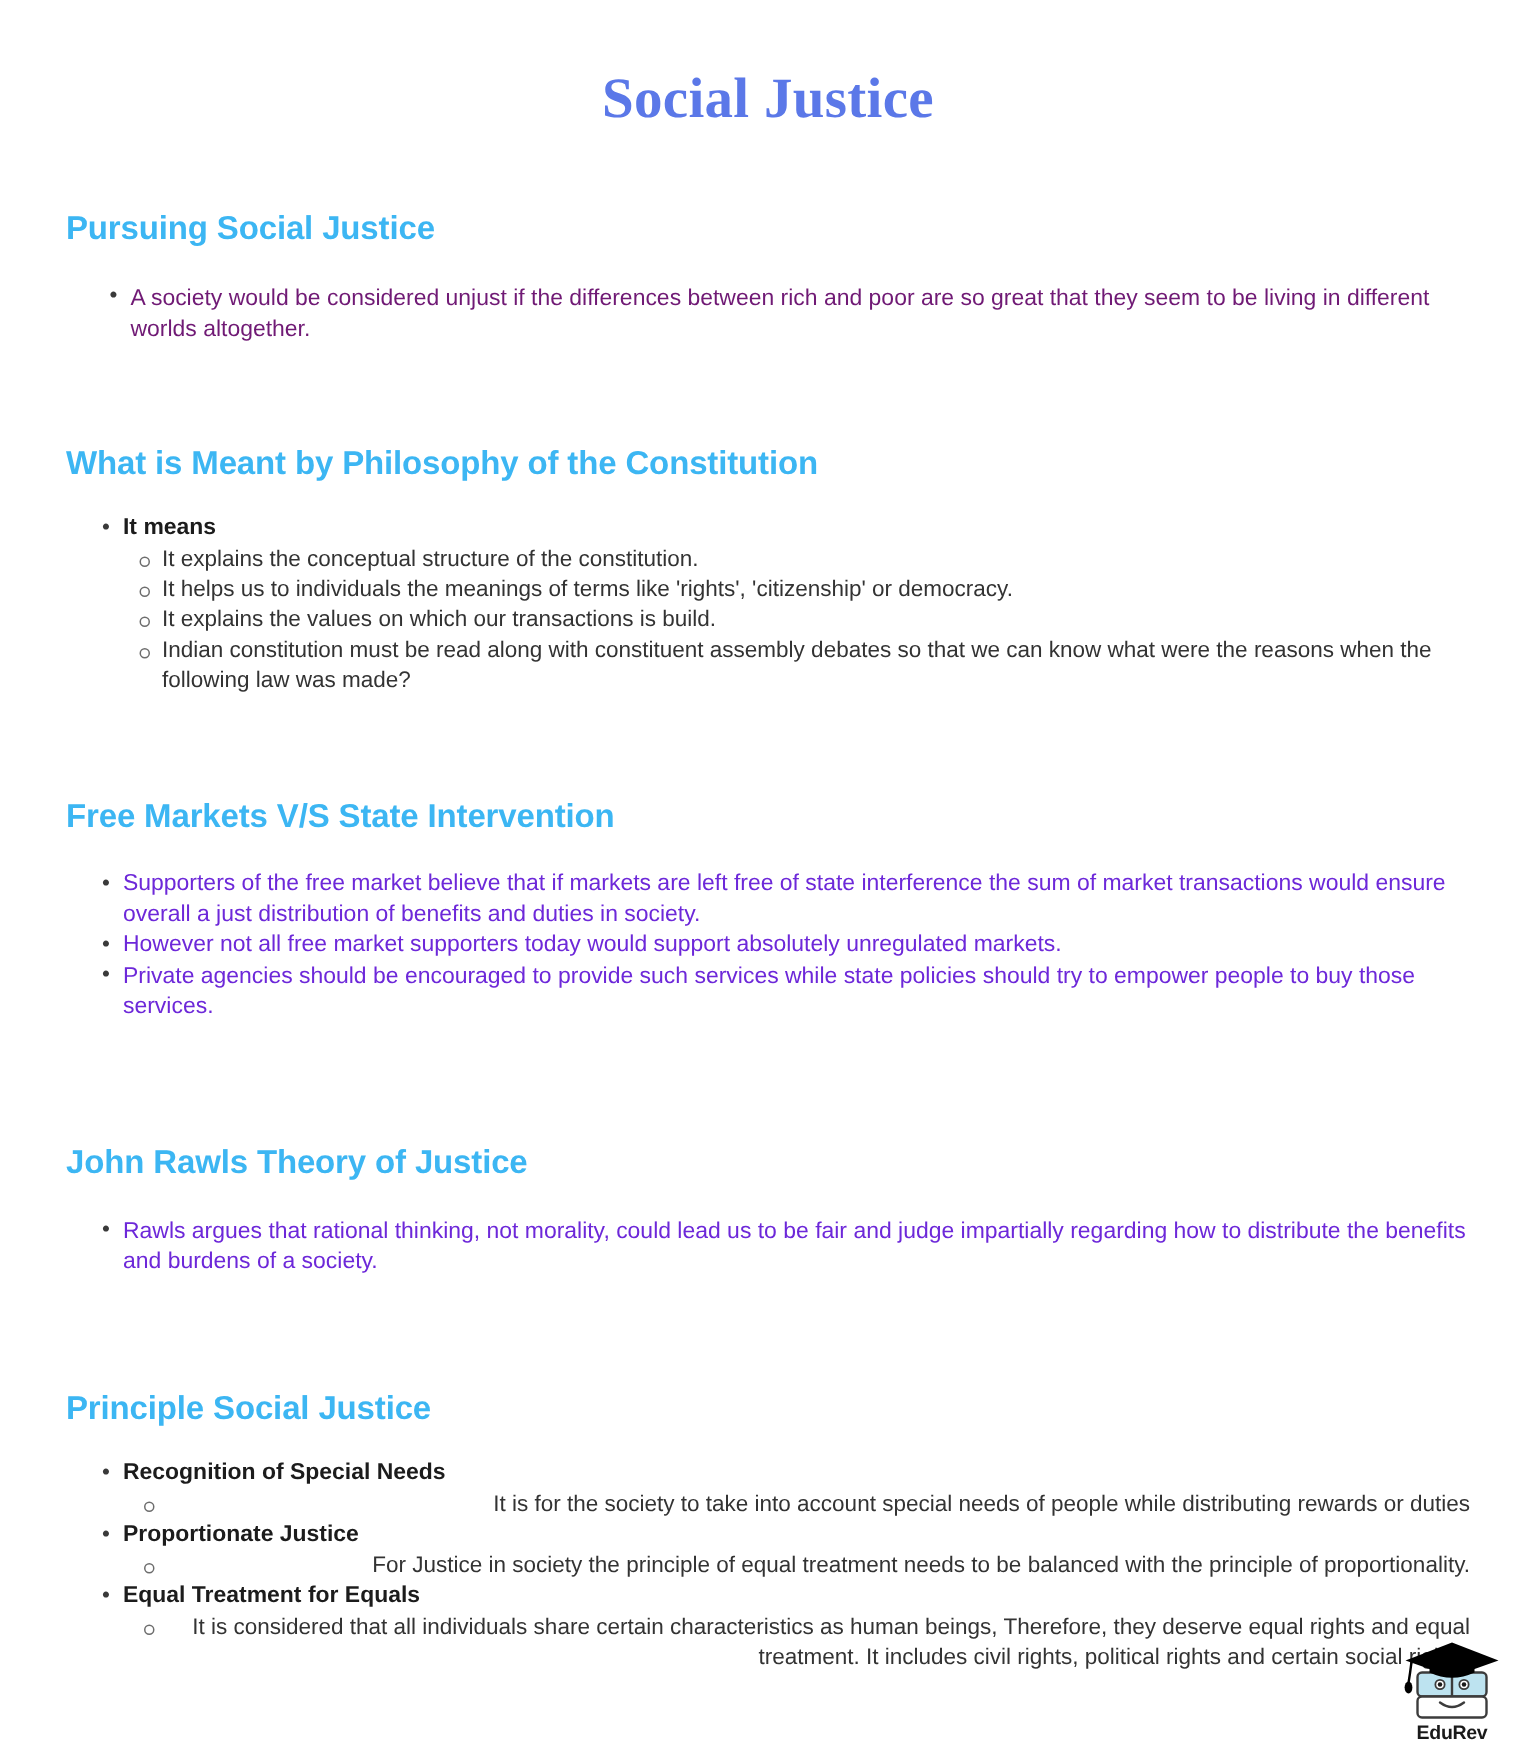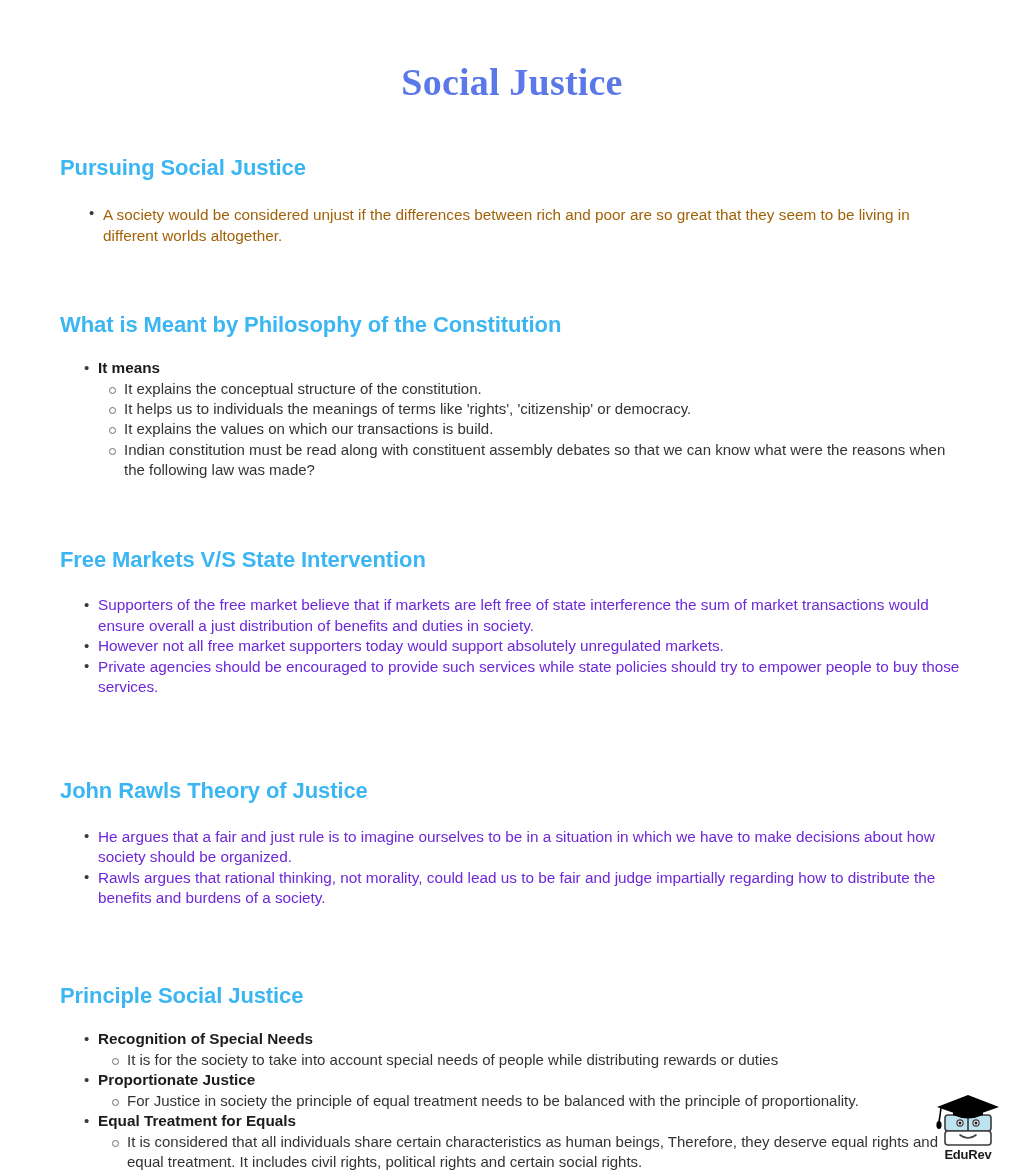--- a/index.html
+++ b/index.html
@@ -13,21 +13,21 @@
     height: 1170px;
     position: relative;
     font-family: "Liberation Sans", sans-serif;
     overflow: hidden;
   }
 
   .page {
     position: relative;
     width: 1024px;
     height: 1170px;
-    padding: 16px;
+    padding: 0;
     border-radius: 23px;
   }
 
   
   .doc-title {
     font-family: "Liberation Serif", "DejaVu Serif", serif;
     font-weight: bold;
     font-size: 38px;
     color: #5b78e8;
     text-align: center;
@@ -92,21 +92,21 @@
     left: 0;
     top: -0.5px;
     font-size: 15px;
     line-height: 20.5px;
     color: #3a3a3a;
   }
 
   
   .sec-pursuing .lvl1 > li {
     margin-left: 29px;
-    color: #a16207;
+    color: #701a75;
     line-height: 21px;
   }
 
   
   .sec-freemarket .lvl1 > li,
   .sec-rawls .lvl1 > li {
     color: #6d28d9;
     line-height: 20.6px;
     margin-bottom: 0px;
   }
@@ -135,20 +135,21 @@
     top: 8px;
     width: 5px;
     height: 5px;
     border: 1px solid #6d6d6d;
     border-radius: 50%;
     background: transparent;
   }
 
   .sec-principle .lvl2 > li {
     margin-left: 13px;
+    text-align: right;
   }
 
   
   .logo-wrap {
     position: absolute;
     right: 14px;
     bottom: 8px;
     width: 84px;
     text-align: center;
   }
@@ -205,21 +206,20 @@
       <ul class="lvl1">
         <li><span>Supporters of the free market believe that if markets are left free of state interference the sum of market transactions would ensure overall a just distribution of benefits and duties in society.</span></li>
         <li><span>However not all free market supporters today would support absolutely unregulated markets.</span></li>
         <li><span>Private agencies should be encouraged to provide such services while state policies should try to empower people to buy those services.</span></li>
       </ul>
     </div>
 
     <div class="section sec-rawls">
       <h2 class="section-heading">John Rawls Theory of Justice</h2>
       <ul class="lvl1">
-        <li><span>He argues that a fair and just rule is to imagine ourselves to be in a situation in which we have to make decisions about how society should be organized.</span></li>
         <li><span>Rawls argues that rational thinking, not morality, could lead us to be fair and judge impartially regarding how to distribute the benefits and burdens of a society.</span></li>
       </ul>
     </div>
 
     <div class="section sec-principle">
       <h2 class="section-heading">Principle Social Justice</h2>
       <ul class="lvl1">
         <li>
           <span class="bold-item">Recognition of Special Needs</span>
           <ul class="lvl2">

